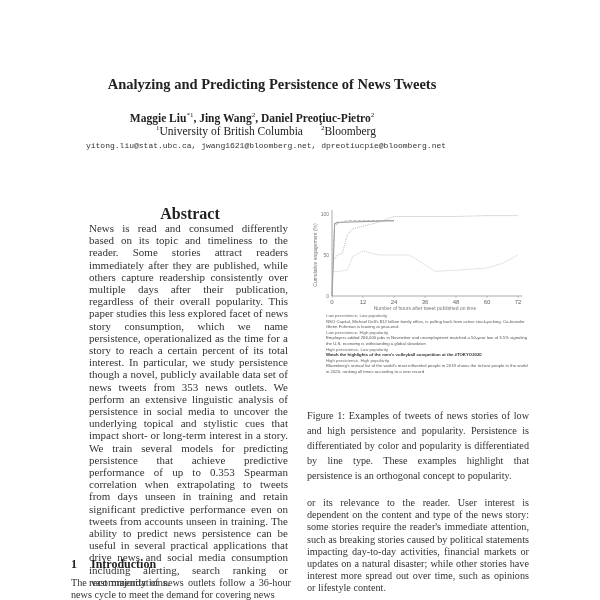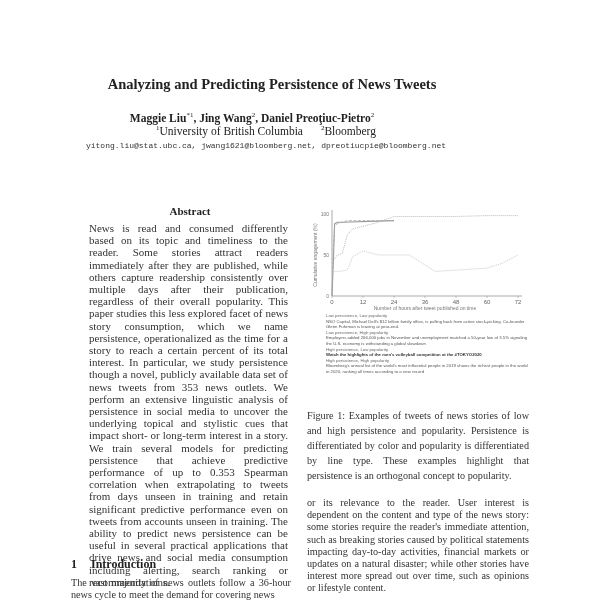--- a/index.html
+++ b/index.html
@@ -3,21 +3,21 @@
 <meta charset="utf-8">
 <style>
   html, body { margin:0; padding:0; background:#fff; }
   body { width:600px; height:600px; overflow:hidden; position:relative; font-family:"Liberation Serif", serif; color:#222; }
   .title { position:absolute; top:76px; left:0; width:544px; text-align:center; font-weight:bold; font-size:14.5px; color:#222; }
   .authors { position:absolute; top:111px; left:0; width:504px; text-align:center; font-weight:bold; font-size:11.5px; color:#222; }
   .authors sup, .affil sup { font-size:7px; font-weight:normal; }
   .affil { position:absolute; top:124px; left:0; width:532px; text-align:center; font-size:11.5px; color:#222; }
   .affil .gap { display:inline-block; width:18px; }
   .emails { position:absolute; top:141px; left:0; width:532px; text-align:center; font-family:"Liberation Mono", monospace; font-size:8px; color:#333; }
-  .abs-head { position:absolute; top:205px; left:80px; width:220px; text-align:center; font-weight:bold; font-size:11px; }
+  .abs-head { position:absolute; top:205px; left:80px; width:220px; text-align:center; font-weight:bold; font-size:16px; }
   .abs-text { position:absolute; top:222px; left:89px; width:199px; font-size:11px; line-height:12.2px; text-align:justify; color:#333; }
   .sec-head { position:absolute; top:557px; left:71px; font-weight:bold; font-size:12px; }
   .sec-head .num { display:inline-block; width:20px; }
   .intro-text { position:absolute; top:577px; left:71px; width:220px; font-size:10.2px; line-height:12.2px; text-align:justify; color:#333; }
   .figure { position:absolute; top:206px; left:308px; width:222px; height:190px; }
   .chart { position:absolute; top:0; left:0; }
   .tweets { position:absolute; top:107px; left:18px; width:204px; font-family:"Liberation Sans", sans-serif; font-size:4.3px; line-height:5.6px; color:#555; }
   .tweets .lbl { color:#666; }
   .tweets .hi { color:#333; font-weight:bold; }
   .caption { position:absolute; top:408px; left:307px; width:222px; font-size:10.2px; line-height:15px; text-align:justify; color:#333; }

